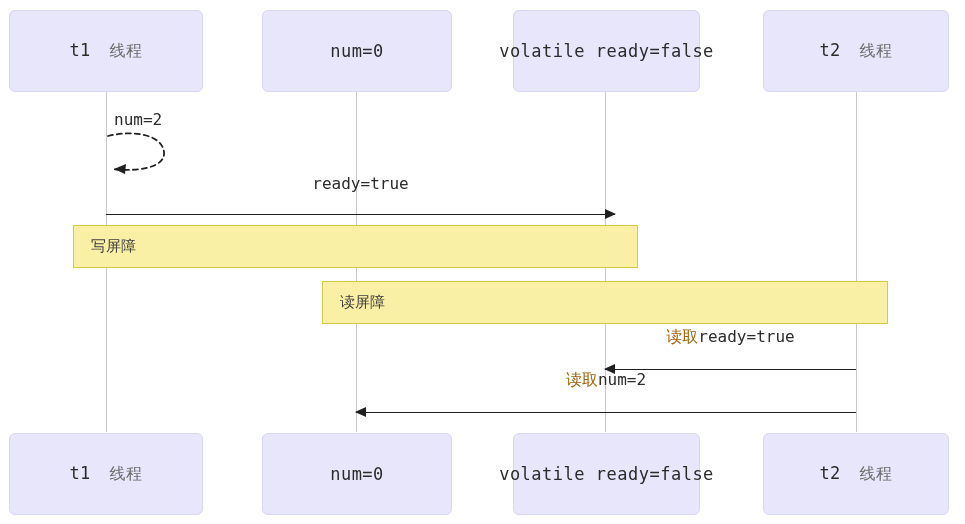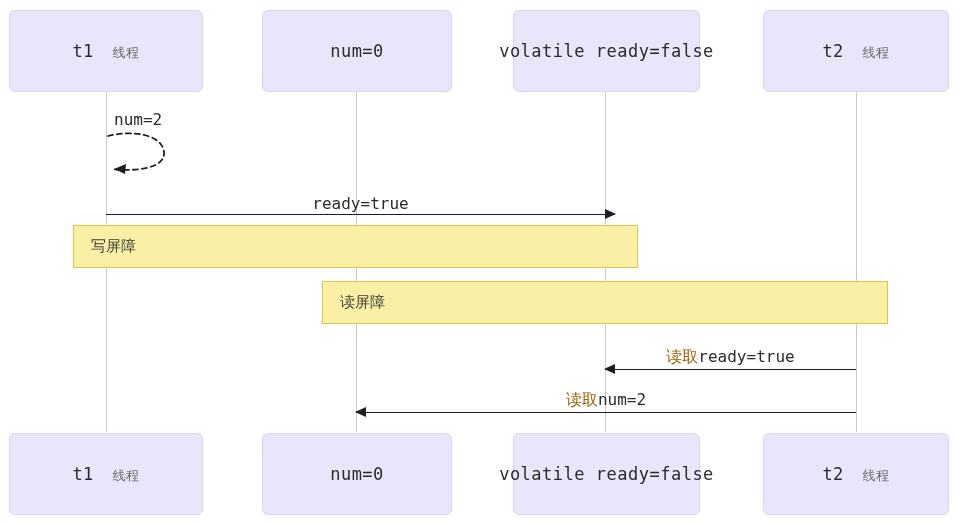--- a/index.html
+++ b/index.html
@@ -34,21 +34,21 @@
     font-family: "DejaVu Sans Mono", "Liberation Mono", monospace;
     font-size: 17px;
     color: #2b2b2b;
     white-space: nowrap;
     letter-spacing: 0.5px;
     z-index: 5;
   }
   .participant-label.cjk-mix .cjk {
     font-family: "DejaVu Sans", "Liberation Sans", sans-serif;
     color: #6b6b6b;
-    font-size: 13px;
+    font-size: 16px;
   }
   
   .participant.overflow .participant-label {
     position: absolute;
     left: 50%;
     transform: translateX(-50%);
     background: transparent;
   }
 
   
@@ -101,21 +101,21 @@
   .arrowhead.right {
     right: -1px;
     border-left: 11px solid #1f1f1f;
   }
   .arrowhead.left {
     left: -1px;
     border-right: 11px solid #1f1f1f;
   }
   .message-label {
     position: absolute;
-    bottom: 2px;
+    bottom: 22px;
     left: 50%;
     transform: translateX(-50%);
     font-size: 16px;
     color: #2b2b2b;
     white-space: nowrap;
     font-family: "DejaVu Sans Mono", "Liberation Mono", monospace;
   }
   .message-label .cjk {
     font-family: "DejaVu Sans", "Liberation Sans", sans-serif;
     color: #a16207;

